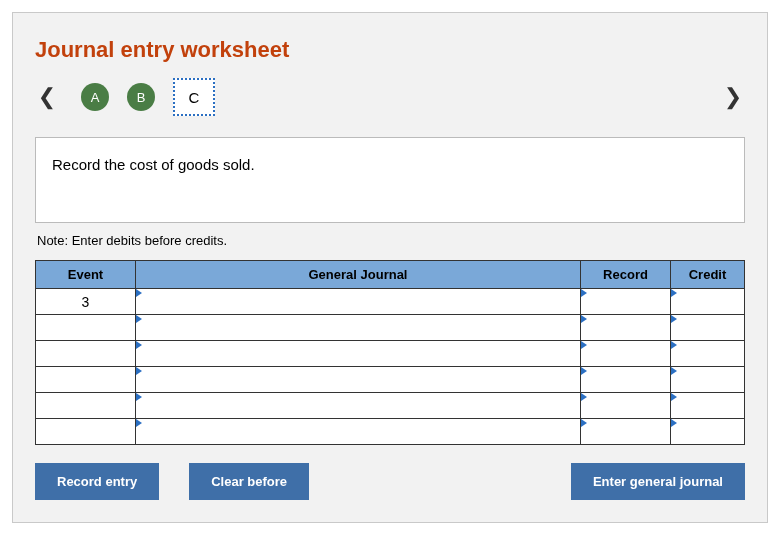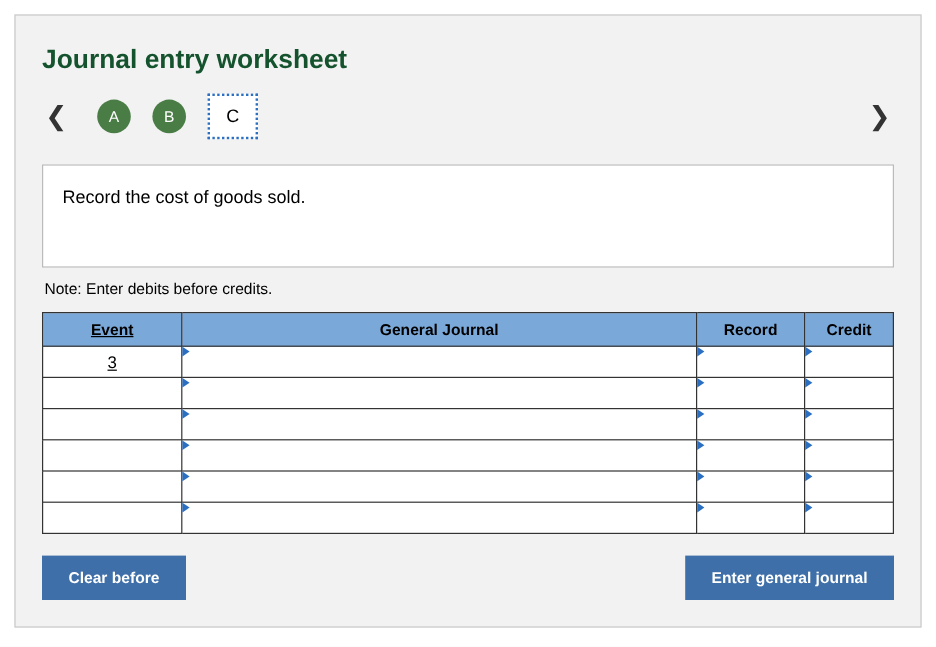--- a/index.html
+++ b/index.html
@@ -12,21 +12,21 @@
   .panel {
     width: 756px;
     border: 1px solid #c9c9c9;
     background: #f2f2f2;
     padding: 18px 22px 22px 22px;
   }
   .title {
     font-size: 22px;
     font-weight: bold;
     margin: 6px 0 14px 0;
-    color: #14532d;
+    color: #c2410c;
   }
   .tabs-row {
     display: flex;
     align-items: center;
     height: 40px;
     position: relative;
   }
   .nav-arrow {
     font-size: 22px;
     color: #333;
@@ -94,21 +94,21 @@
     padding: 6px 4px;
     text-align: center;
   }
   table.jr td {
     border: 1px solid #333;
     height: 26px;
     padding: 0 6px;
     font-size: 14px;
     position: relative;
   }
-  .col-event  { width: 116px; text-align: center; text-decoration: underline; }
+  .col-event  { width: 100px; text-align: center; }
   .col-gj     { }
   .col-debit  { width: 90px; }
   .col-credit { width: 74px; }
   
   td.marker::before {
     content: "";
     position: absolute;
     left: 0px;
     top: 0px;
     width: 0;
@@ -198,18 +198,19 @@
       <tr>
         <td class="col-event"></td>
         <td class="col-gj marker"></td>
         <td class="col-debit marker"></td>
         <td class="col-credit marker"></td>
       </tr>
     </tbody>
   </table>
 
   <div class="btn-row">
+    <button class="btn">Record entry</button>
     <button class="btn">Clear before</button>
     <div class="spacer"></div>
     <button class="btn">Enter general journal</button>
   </div>
 
 </div>
 
 </body></html>

